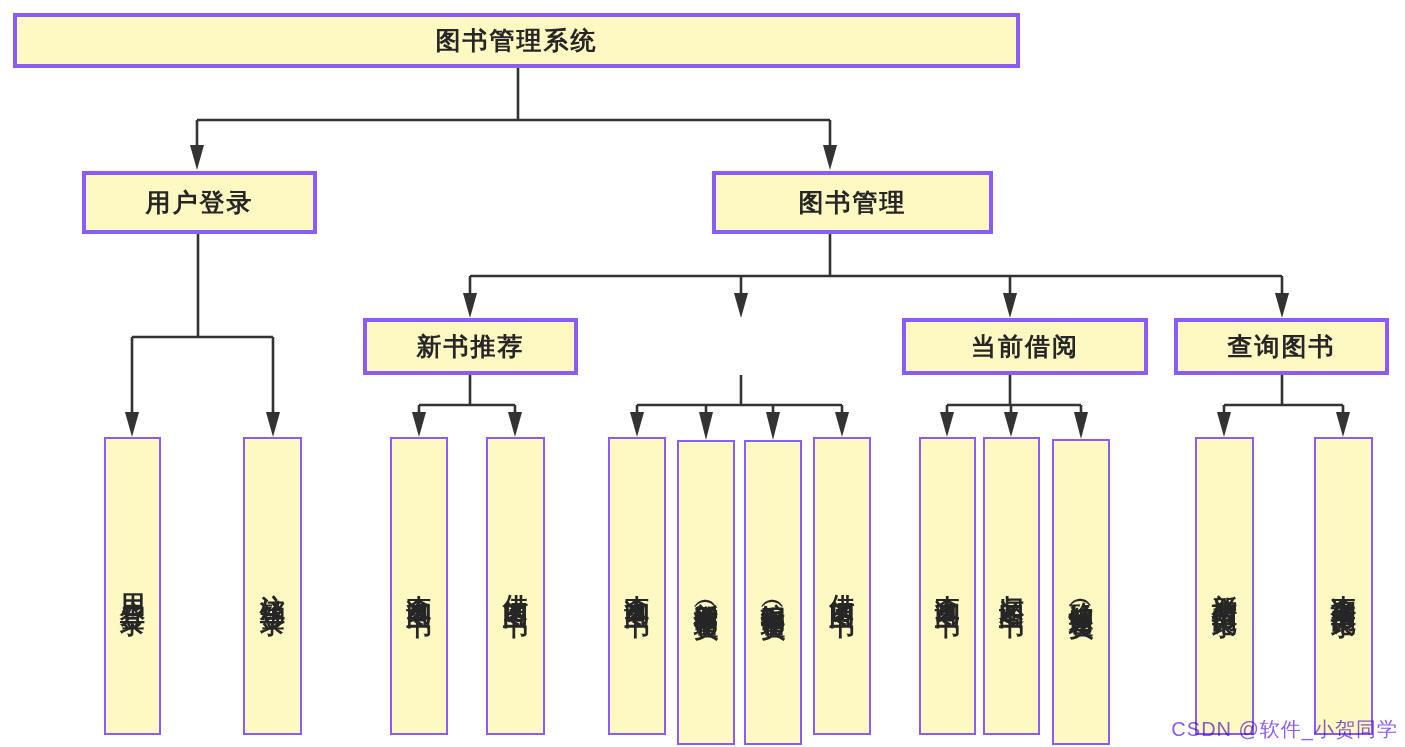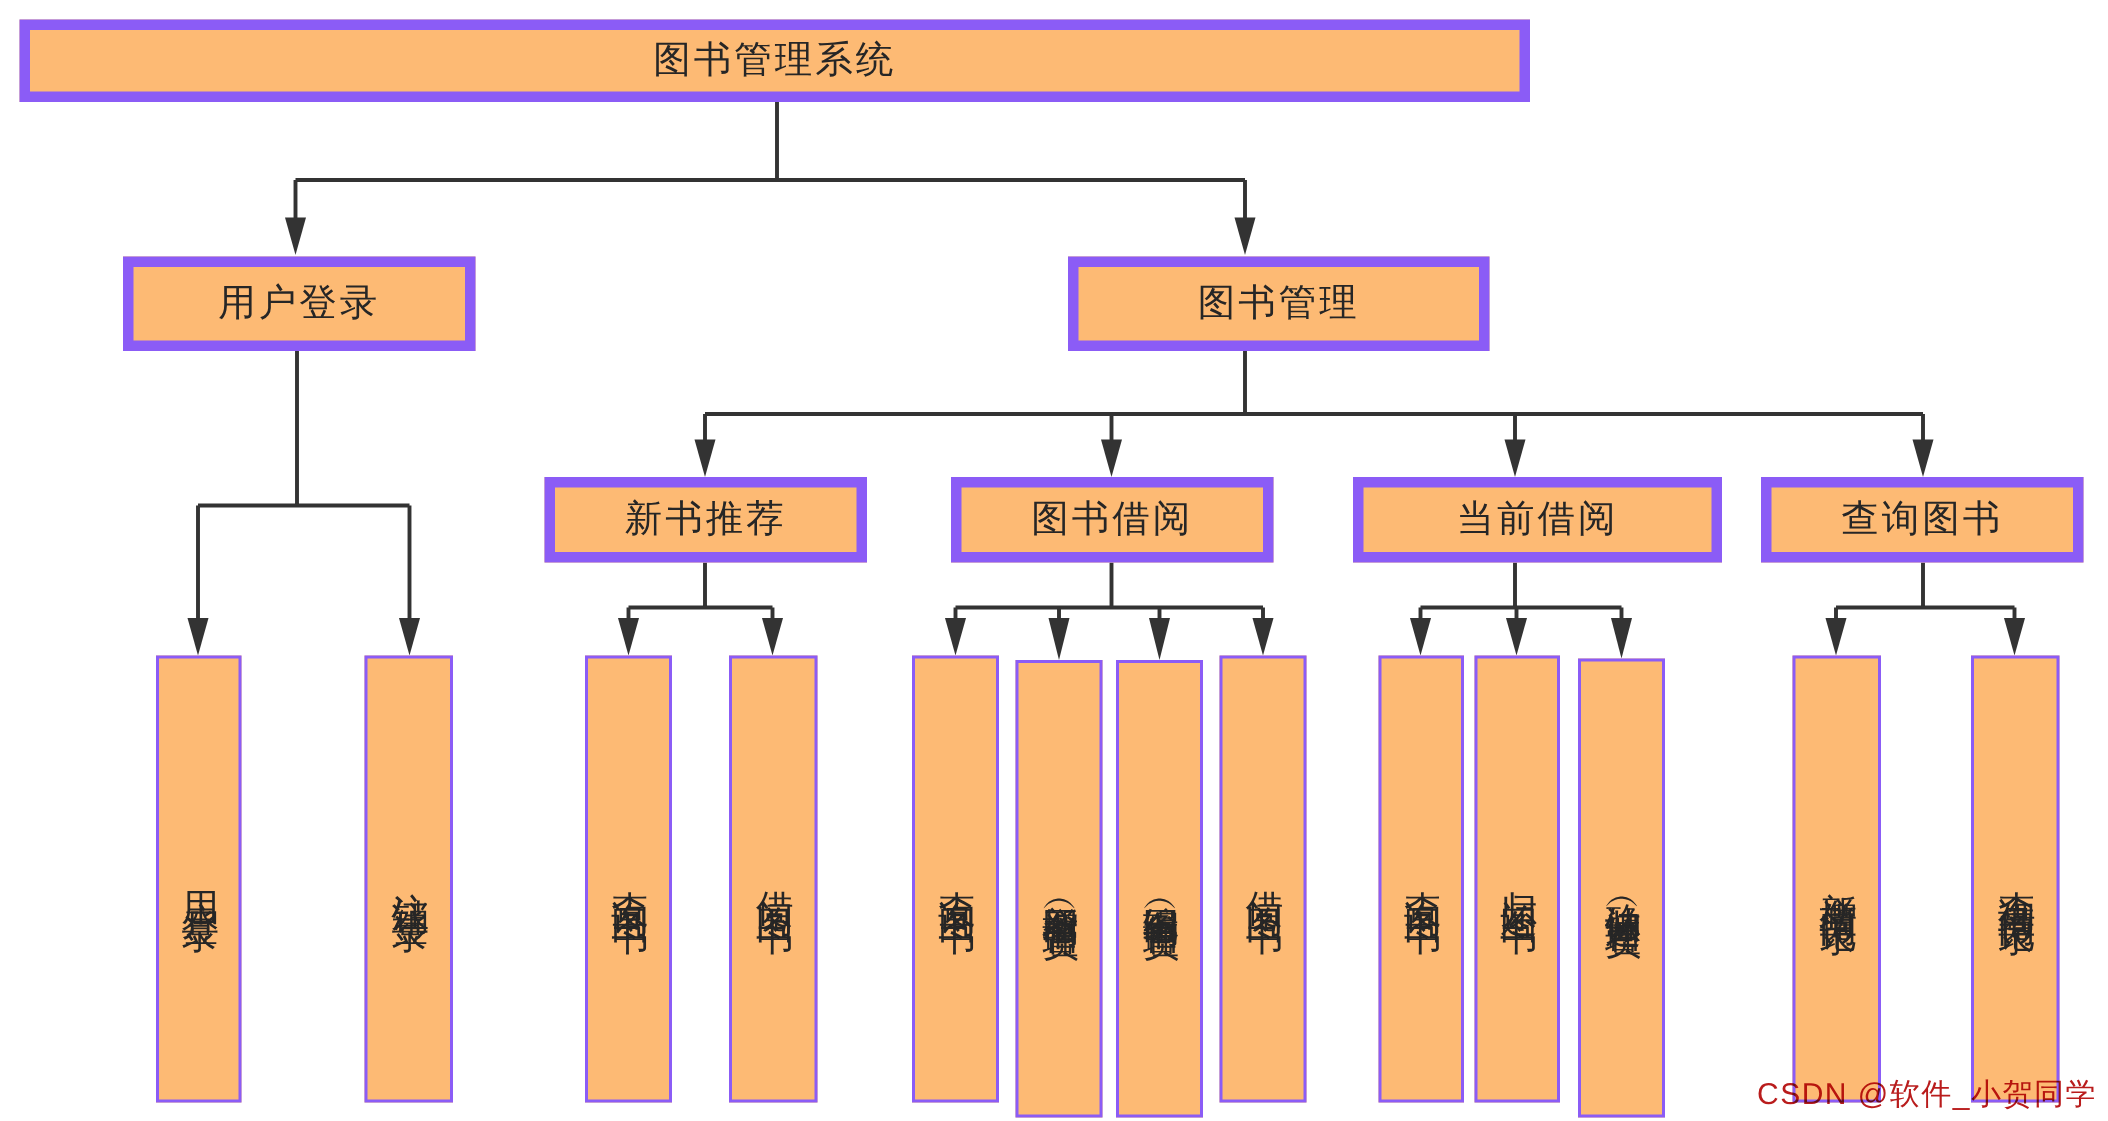--- a/index.html
+++ b/index.html
@@ -7,49 +7,50 @@
     width: 1405px; height: 747px;
     background: #ffffff;
     position: relative;
     overflow: hidden;
     font-family: "Liberation Sans", sans-serif;
   }
   .stage { position: absolute; left: 0; top: 0; width: 1405px; height: 747px; }
   svg.connectors { position: absolute; left: 0; top: 0; z-index: 1; }
   .node {
     position: absolute;
-    background: #fdba74;
-    border: 7px solid #8b5cf6;
+    background: #fef9c3;
+    border: 4px solid #8b5cf6;
     box-sizing: border-box;
     display: flex;
     align-items: center;
     justify-content: center;
     color: #262626;
     font-size: 25px;
     letter-spacing: 2px;
     z-index: 2;
     line-height: 1;
+    font-weight: bold;
   }
   .hnode { white-space: nowrap; }
   .leaf {
     border-width: 2.5px;
     writing-mode: vertical-rl;
     text-orientation: mixed;
     letter-spacing: 6px;
     font-size: 25px;
   }
   .leaf.mid { letter-spacing: 4px; }
   .leaf.tight { letter-spacing: 2px; font-size: 24px; }
   .watermark {
     position: absolute;
     right: 7px;
     bottom: 4px;
     font-size: 20px;
     letter-spacing: 1px;
-    color: #b91c1c;
+    color: #8b5cf6;
     z-index: 3;
     mix-blend-mode: multiply;
     white-space: nowrap;
   }
 </style>
 </head>
 <body>
 
 <div class="stage">
 
@@ -92,21 +93,20 @@
       <polygon points="1336,412 1350,412 1343,437"></polygon>
     </g>
   </svg>
 
   <div class="node hnode" style="left:13px; top:13px; width:1007px; height:55px;">图书管理系统</div>
 
   <div class="node hnode" style="left:82px; top:171px; width:235px; height:63px;">用户登录</div>
   <div class="node hnode" style="left:712px; top:171px; width:281px; height:63px;">图书管理</div>
 
   <div class="node hnode" style="left:363px; top:318px; width:215px; height:57px;">新书推荐</div>
-  <div class="node hnode" style="left:634px; top:318px; width:215px; height:57px;">图书借阅</div>
   <div class="node hnode" style="left:902px; top:318px; width:246px; height:57px;">当前借阅</div>
   <div class="node hnode" style="left:1174px; top:318px; width:215px; height:57px;">查询图书</div>
 
   <div class="node leaf" style="left:104px; top:437px; width:57px; height:298px;">用户登录</div>
   <div class="node leaf" style="left:243px; top:437px; width:59px; height:298px;">注销登录</div>
 
   <div class="node leaf" style="left:390px; top:437px; width:58px; height:298px;">查询图书</div>
   <div class="node leaf" style="left:486px; top:437px; width:59px; height:298px;">借阅图书</div>
 
   <div class="node leaf" style="left:608px; top:437px; width:58px; height:298px;">查询图书</div>

